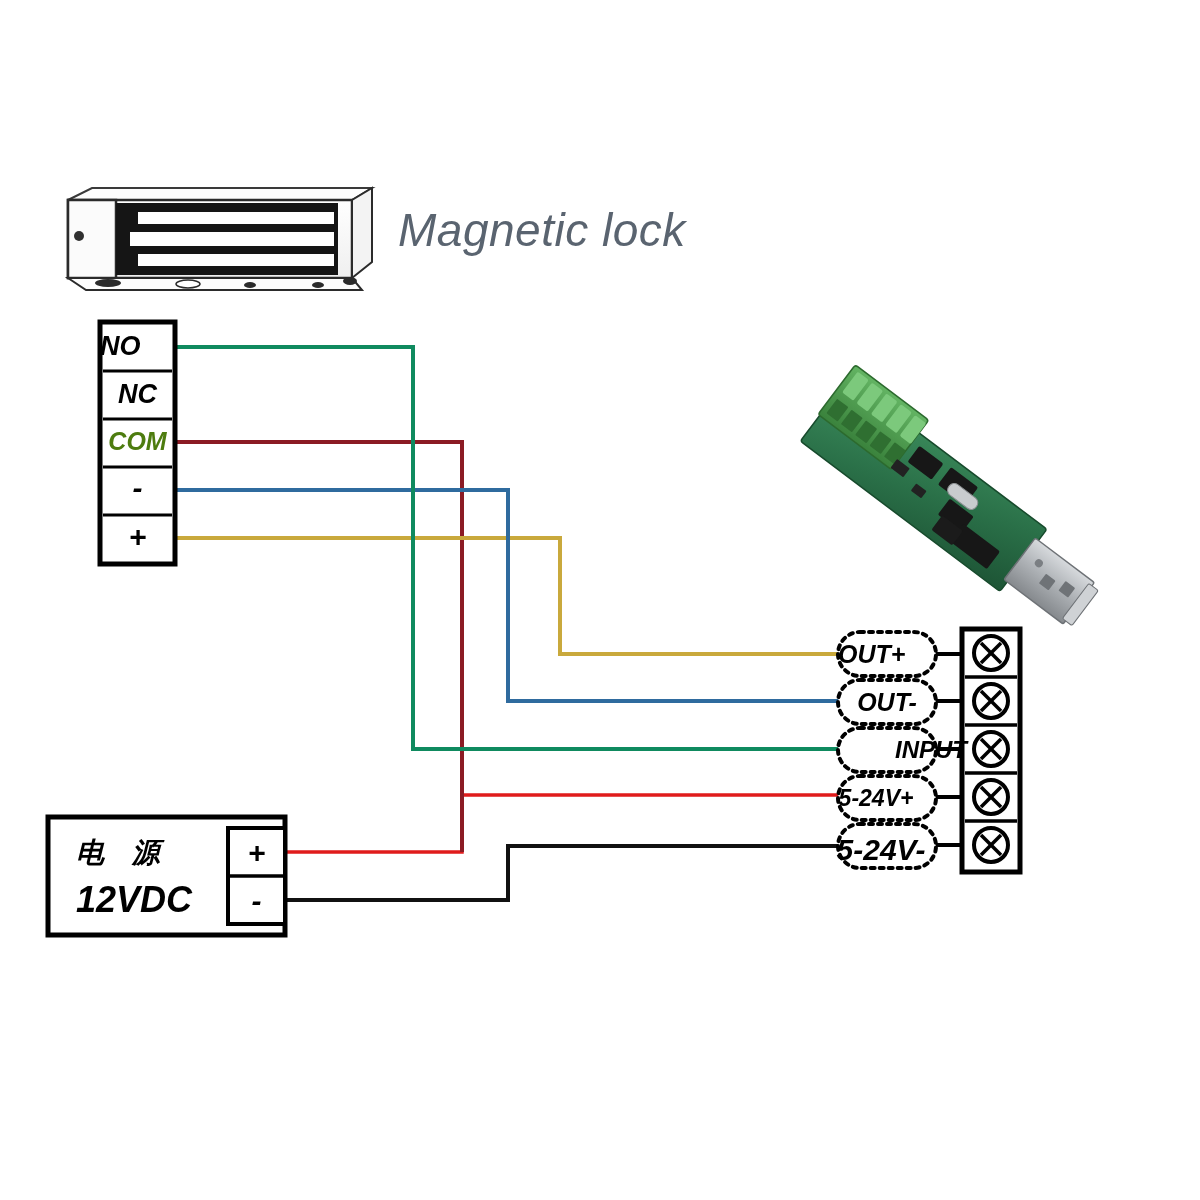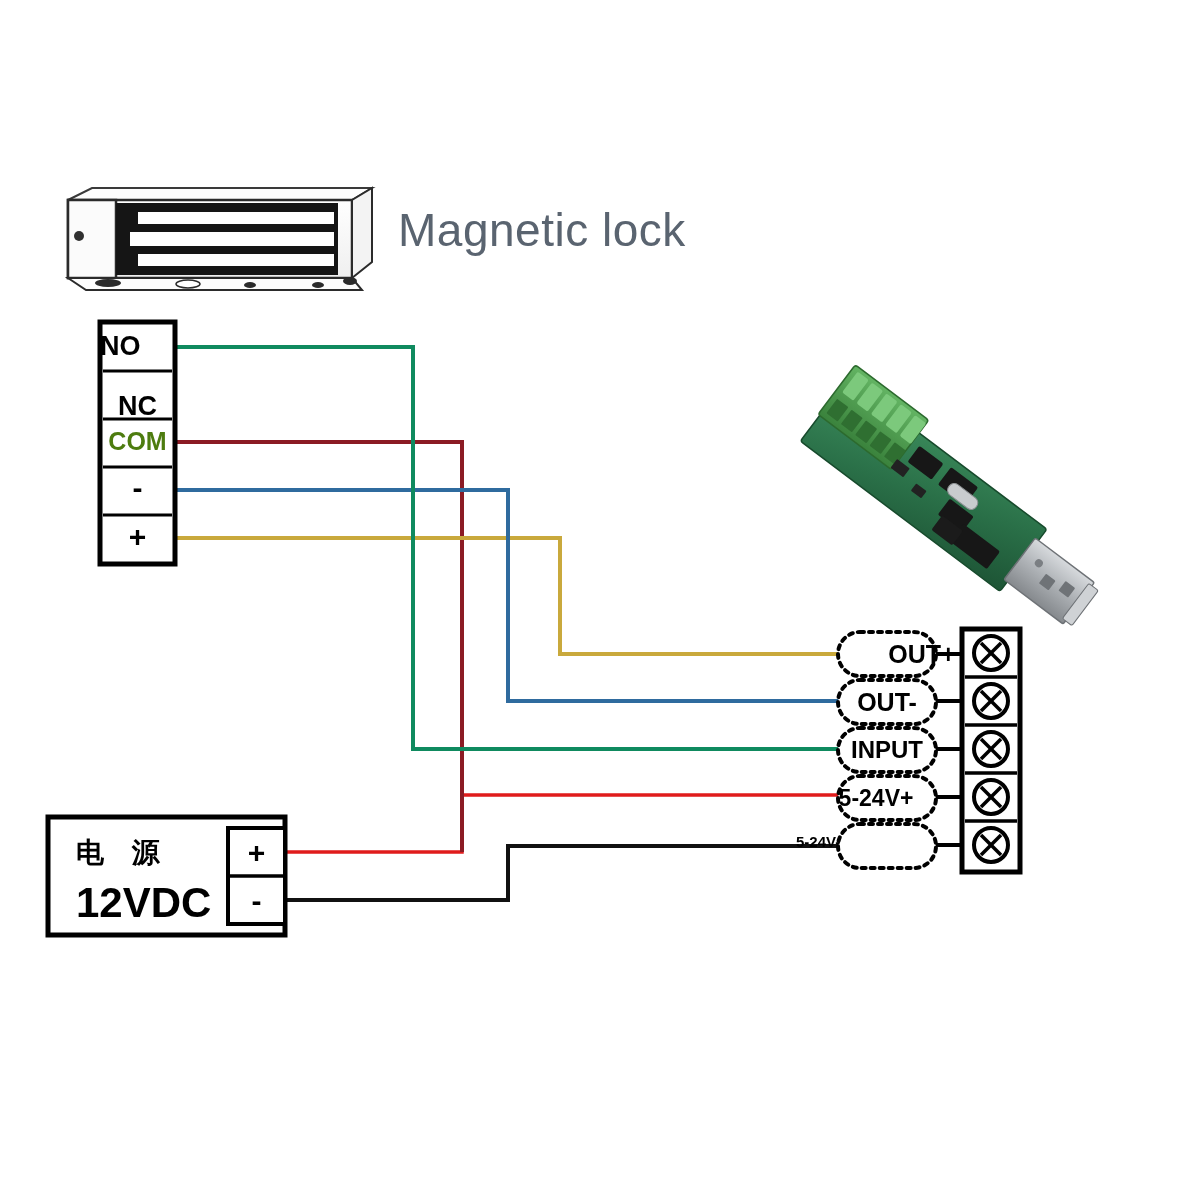--- a/index.html
+++ b/index.html
@@ -7,20 +7,21 @@
     padding: 0;
     background: #ffffff;
   }
   #stage {
     position: relative;
     width: 1200px;
     height: 1200px;
     background: #ffffff;
     overflow: hidden;
     font-family: "Liberation Sans", sans-serif;
+    font-style: italic;
   }
   #diagram-svg {
     position: absolute;
     left: 0;
     top: 0;
     width: 1200px;
     height: 1200px;
   }
   .lbl {
     font-family: "Liberation Sans", sans-serif;
@@ -192,41 +193,41 @@
       <rect x="228" y="828" width="57" height="96" fill="#ffffff" stroke="#000000" stroke-width="4"></rect>
       <line x1="230" y1="876" x2="283" y2="876" stroke="#000000" stroke-width="3.5"></line>
     </g>
   </svg>
 
   <div class="lbl" style="position: absolute; left: 398px; top: 203px; font-size: 46px; letter-spacing: 0.5px; color: rgb(90, 100, 112);">Magnetic lock</div>
 
   <div class="lbl" style="position:absolute;left:100px;top:331px;width:75px;
        font-size:27px;font-weight:bold;color:#000;">NO</div>
   <div class="lbl" style="position:absolute;left:100px;top:379px;width:75px;text-align:center;
-       font-size:27px;font-weight:bold;color:#000;margin-top:12px;">NC</div>
+       font-size:27px;font-weight:bold;color:#000;">NC</div>
   <div class="lbl" style="position:absolute;left:100px;top:427px;width:75px;text-align:center;
        font-size:25px;font-weight:bold;color:#4d7c0f;">COM</div>
   <div class="lbl" style="position:absolute;left:100px;top:471px;width:75px;text-align:center;
        font-size:30px;font-weight:bold;color:#000;">-</div>
   <div class="lbl" style="position:absolute;left:100px;top:520px;width:75px;text-align:center;
        font-size:30px;font-weight:bold;color:#000;">+</div>
 
-  <div class="lbl" style="position:absolute;left:873px;top:640px;width:98px;text-align:center;
+  <div class="lbl" style="position:absolute;left:838px;top:640px;width:98px;text-align:left;
        font-size:25px;font-weight:bold;color:#000;">OUT+</div>
   <div class="lbl" style="position:absolute;left:838px;top:688px;width:98px;text-align:center;
        font-size:25px;font-weight:bold;color:#000;">OUT-</div>
   <div class="lbl" style="position:absolute;left:838px;top:736px;width:98px;text-align:center;
-       font-size:24px;font-weight:bold;color:#000;">INPUT</div>
+       font-size:24px;font-weight:bold;color:#000;padding-left:44px;">INPUT</div>
   <div class="lbl" style="position:absolute;left:838px;top:785px;width:76px;text-align:center;
        font-size:23px;font-weight:bold;color:#000;">5-24V+</div>
-  <div class="lbl" style="position:absolute;left:796px;top:833px;width:98px;
-       font-size:15px;font-weight:bold;color:#000;">5-24V-</div>
+  <div class="lbl" style="position:absolute;left:832px;top:833px;width:98px;text-align:center;
+       font-size:30px;font-weight:bold;color:#000;">5-24V-</div>
 
   <div class="lbl" style="position:absolute;left:76px;top:834px;font-size:28px;
        font-weight:bold;color:#000;letter-spacing:10px;">电  源</div>
-  <div class="lbl" style="position:absolute;left:76px;top:879px;font-size:42px;
+  <div class="lbl" style="position:absolute;left:76px;top:879px;font-size:36px;
        font-weight:bold;color:#000;">12VDC</div>
   <div class="lbl" style="position:absolute;left:228px;top:836px;width:57px;text-align:center;
        font-size:30px;font-weight:bold;color:#000;">+</div>
   <div class="lbl" style="position:absolute;left:228px;top:884px;width:57px;text-align:center;
        font-size:30px;font-weight:bold;color:#000;">-</div>
 
 </div>
 
 </body></html>

